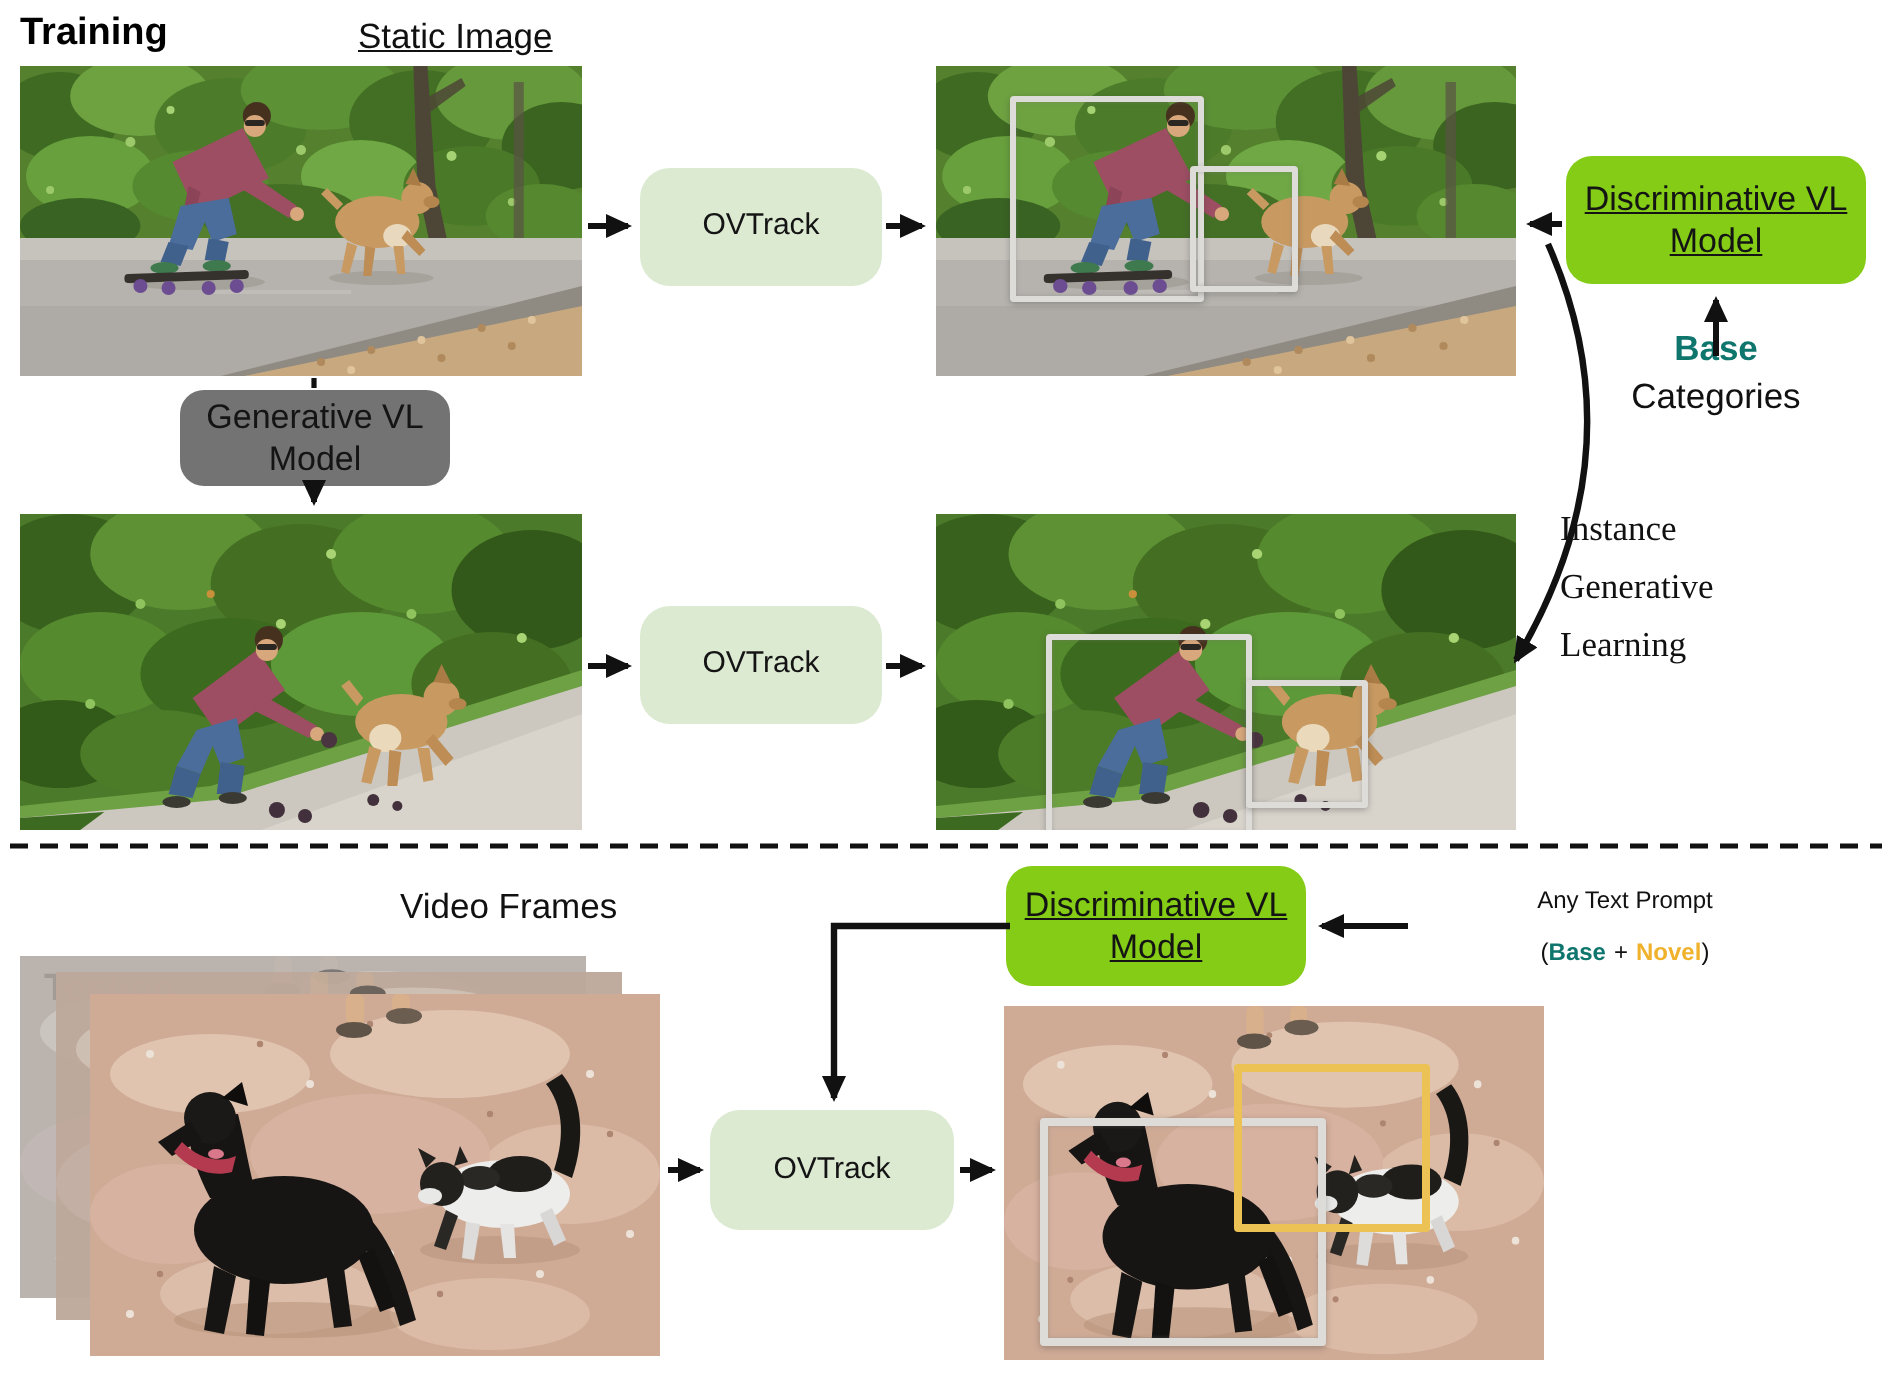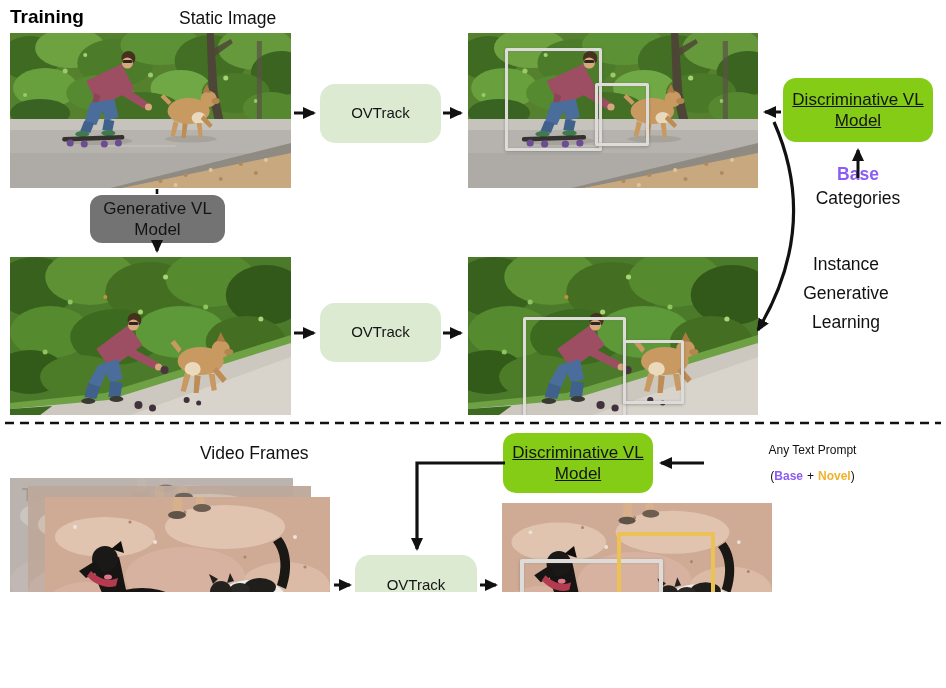--- a/index.html
+++ b/index.html
@@ -1,33 +1,33 @@
 <!DOCTYPE html>
 <html><head>
 <meta charset="utf-8">
 <style>
   html,body{margin:0;padding:0;background:#ffffff;}
-  .canvas{position:relative;width:946px;height:592px;background:#fff;overflow:hidden;
+  .canvas{position:relative;width:946px;height:688px;background:#fff;overflow:hidden;
           font-family:"Liberation Sans","DejaVu Sans",sans-serif;color:#111;}
   .abs{position:absolute;}
   .section-label{font-size:19px;font-weight:bold;color:#000;}
   .plain-label{font-size:17.5px;color:#111;}
   .photo{position:absolute;overflow:hidden;}
   .photo svg{display:block;width:100%;height:100%;}
   .node{position:absolute;display:flex;align-items:center;justify-content:center;
         text-align:center;font-size:17px;line-height:1.25;color:#141414;}
   .ovtrack{background:#dcead2;border-radius:15px;font-size:15px;}
   .discriminative{background:#84cc16;border-radius:13px;text-decoration:underline;}
   .generative{background:#737373;border-radius:12px;}
   .bbox{position:absolute;border-radius:2px;}
   .bbox-gray{border:3px solid #dedcd9;box-shadow:0 1px 3px rgba(60,60,60,.35), inset 0 0 2px rgba(120,120,120,.4);}
   .bbox-yellow{border:4px solid #ecc254;}
   .cat-col{text-align:center;font-size:17.5px;line-height:24px;}
-  .base-word{color:#8b5cf6;font-weight:bold;}
-  .isl{ text-align:center;font-size:17.5px;line-height:29px;}
+  .base-word{color:#0f766e;font-weight:bold;}
+  .isl{ font-size:17.5px;line-height:29px;font-family:Liberation Serif, serif;}
   .prompt{ text-align:center;font-size:12px;line-height:26px;}
   .novel-word{color:#f0b22d;font-weight:bold;text-align:right;}
   .plus-word{margin:0 4px;}
   .frame{position:absolute;overflow:hidden;}
   .frame svg{display:block;width:100%;height:100%;}
   .frame-back{filter:grayscale(.7) contrast(.78) brightness(1.04);opacity:.9;}
   .frame-mid{filter:grayscale(.35) contrast(.9);opacity:.97;}
   .overlay{position:absolute;left:0;top:0;pointer-events:none;}
   .defs-holder{position:absolute;width:0;height:0;overflow:hidden;}
 </style>
@@ -215,21 +215,21 @@
         <ellipse cx="63" cy="80" rx="4" ry="2.5" fill="#d8788a"></ellipse>
         <path d="M62 136 L57 168 L67 170 L73 141 Z" fill="#171513"></path>
         <path d="M80 141 L78 170 L87 171 L90 144 Z" fill="#141210"></path>
         <path d="M118 139 L122 167 L131 166 L127 137 Z" fill="#171513"></path>
         <path d="M134 131 L145 159 L153 156 L142 127 Z" fill="#141210"></path>
       </symbol>
     </defs>
   </svg>
 
   <div class="abs section-label" style="left:10px;top:6px;">Training</div>
-  <div class="abs plain-label" style="left:179px;top:8px;">Static Image</div>
+  <div class="abs plain-label" style="left:179px;top:8px;text-decoration:underline;">Static Image</div>
 
   <div class="photo" style="left:10px;top:33px;width:281px;height:155px;">
     <svg viewBox="0 0 280 155" preserveAspectRatio="none">
         <use href="#scene-a"></use>
       </svg>
   </div>
 
   <div class="node ovtrack" style="left:320px;top:84px;width:121px;height:59px;">OVTrack</div>
 
   <div class="photo" style="left:468px;top:33px;width:290px;height:155px;">

